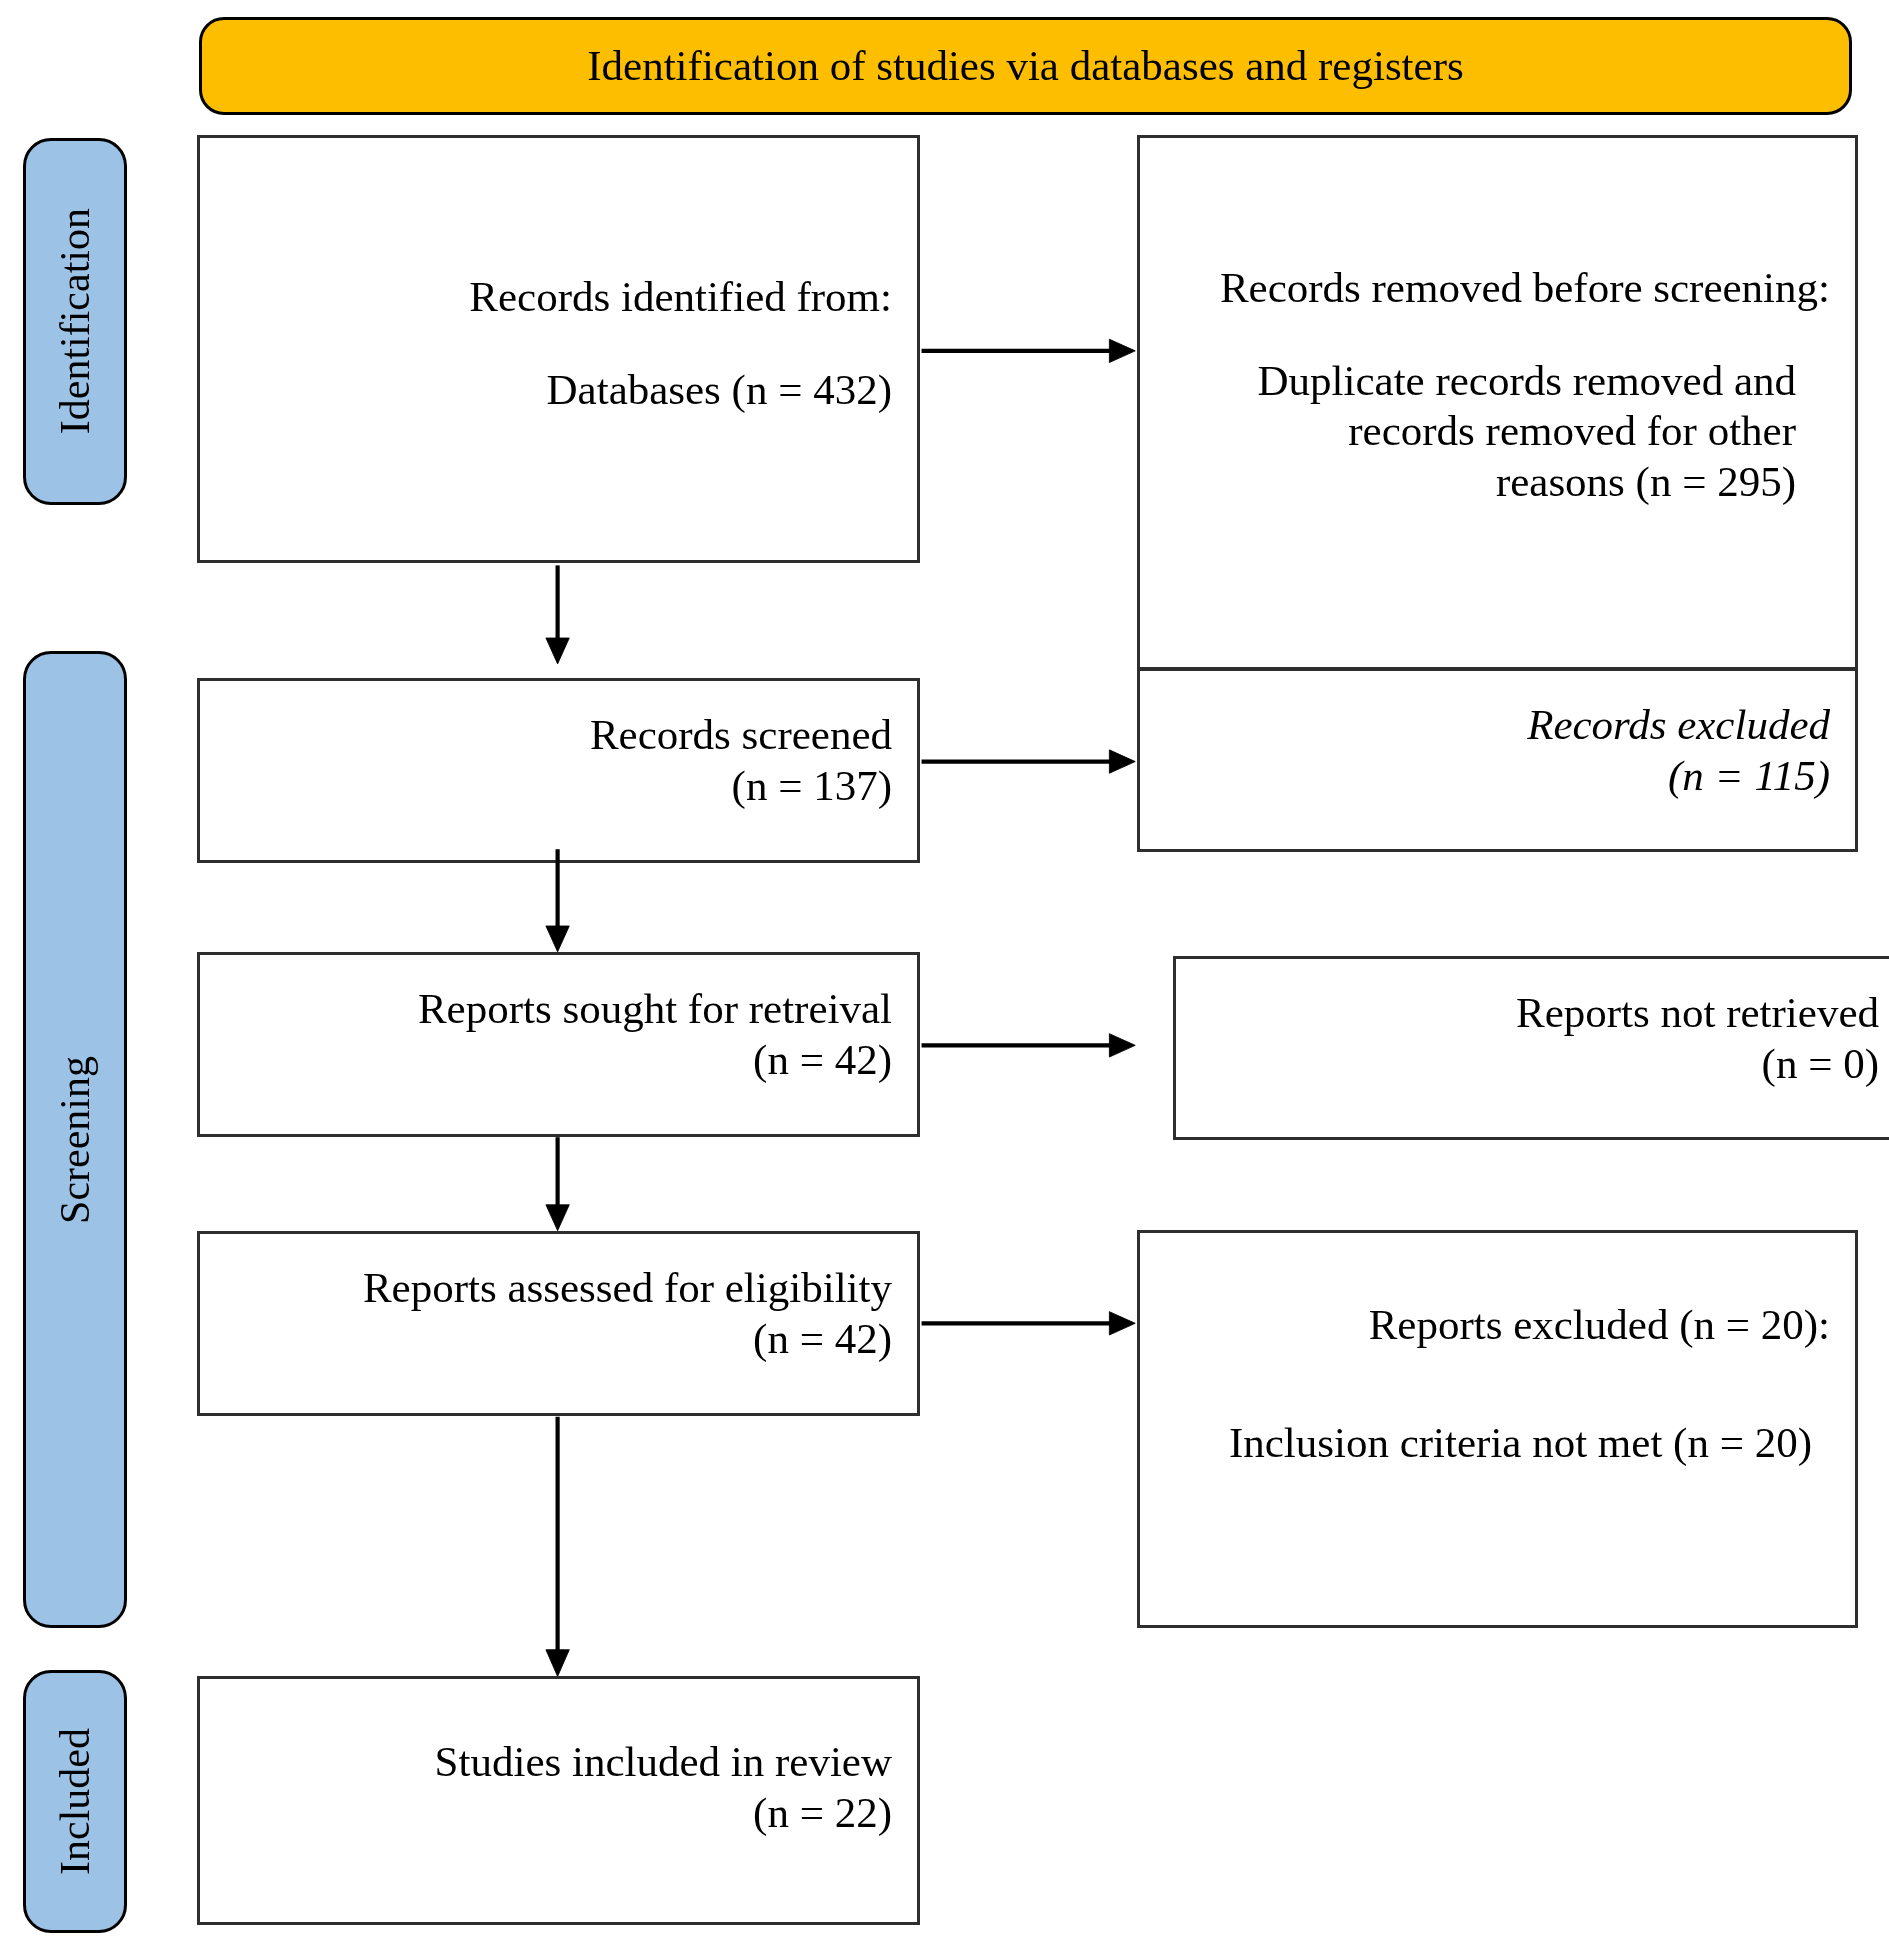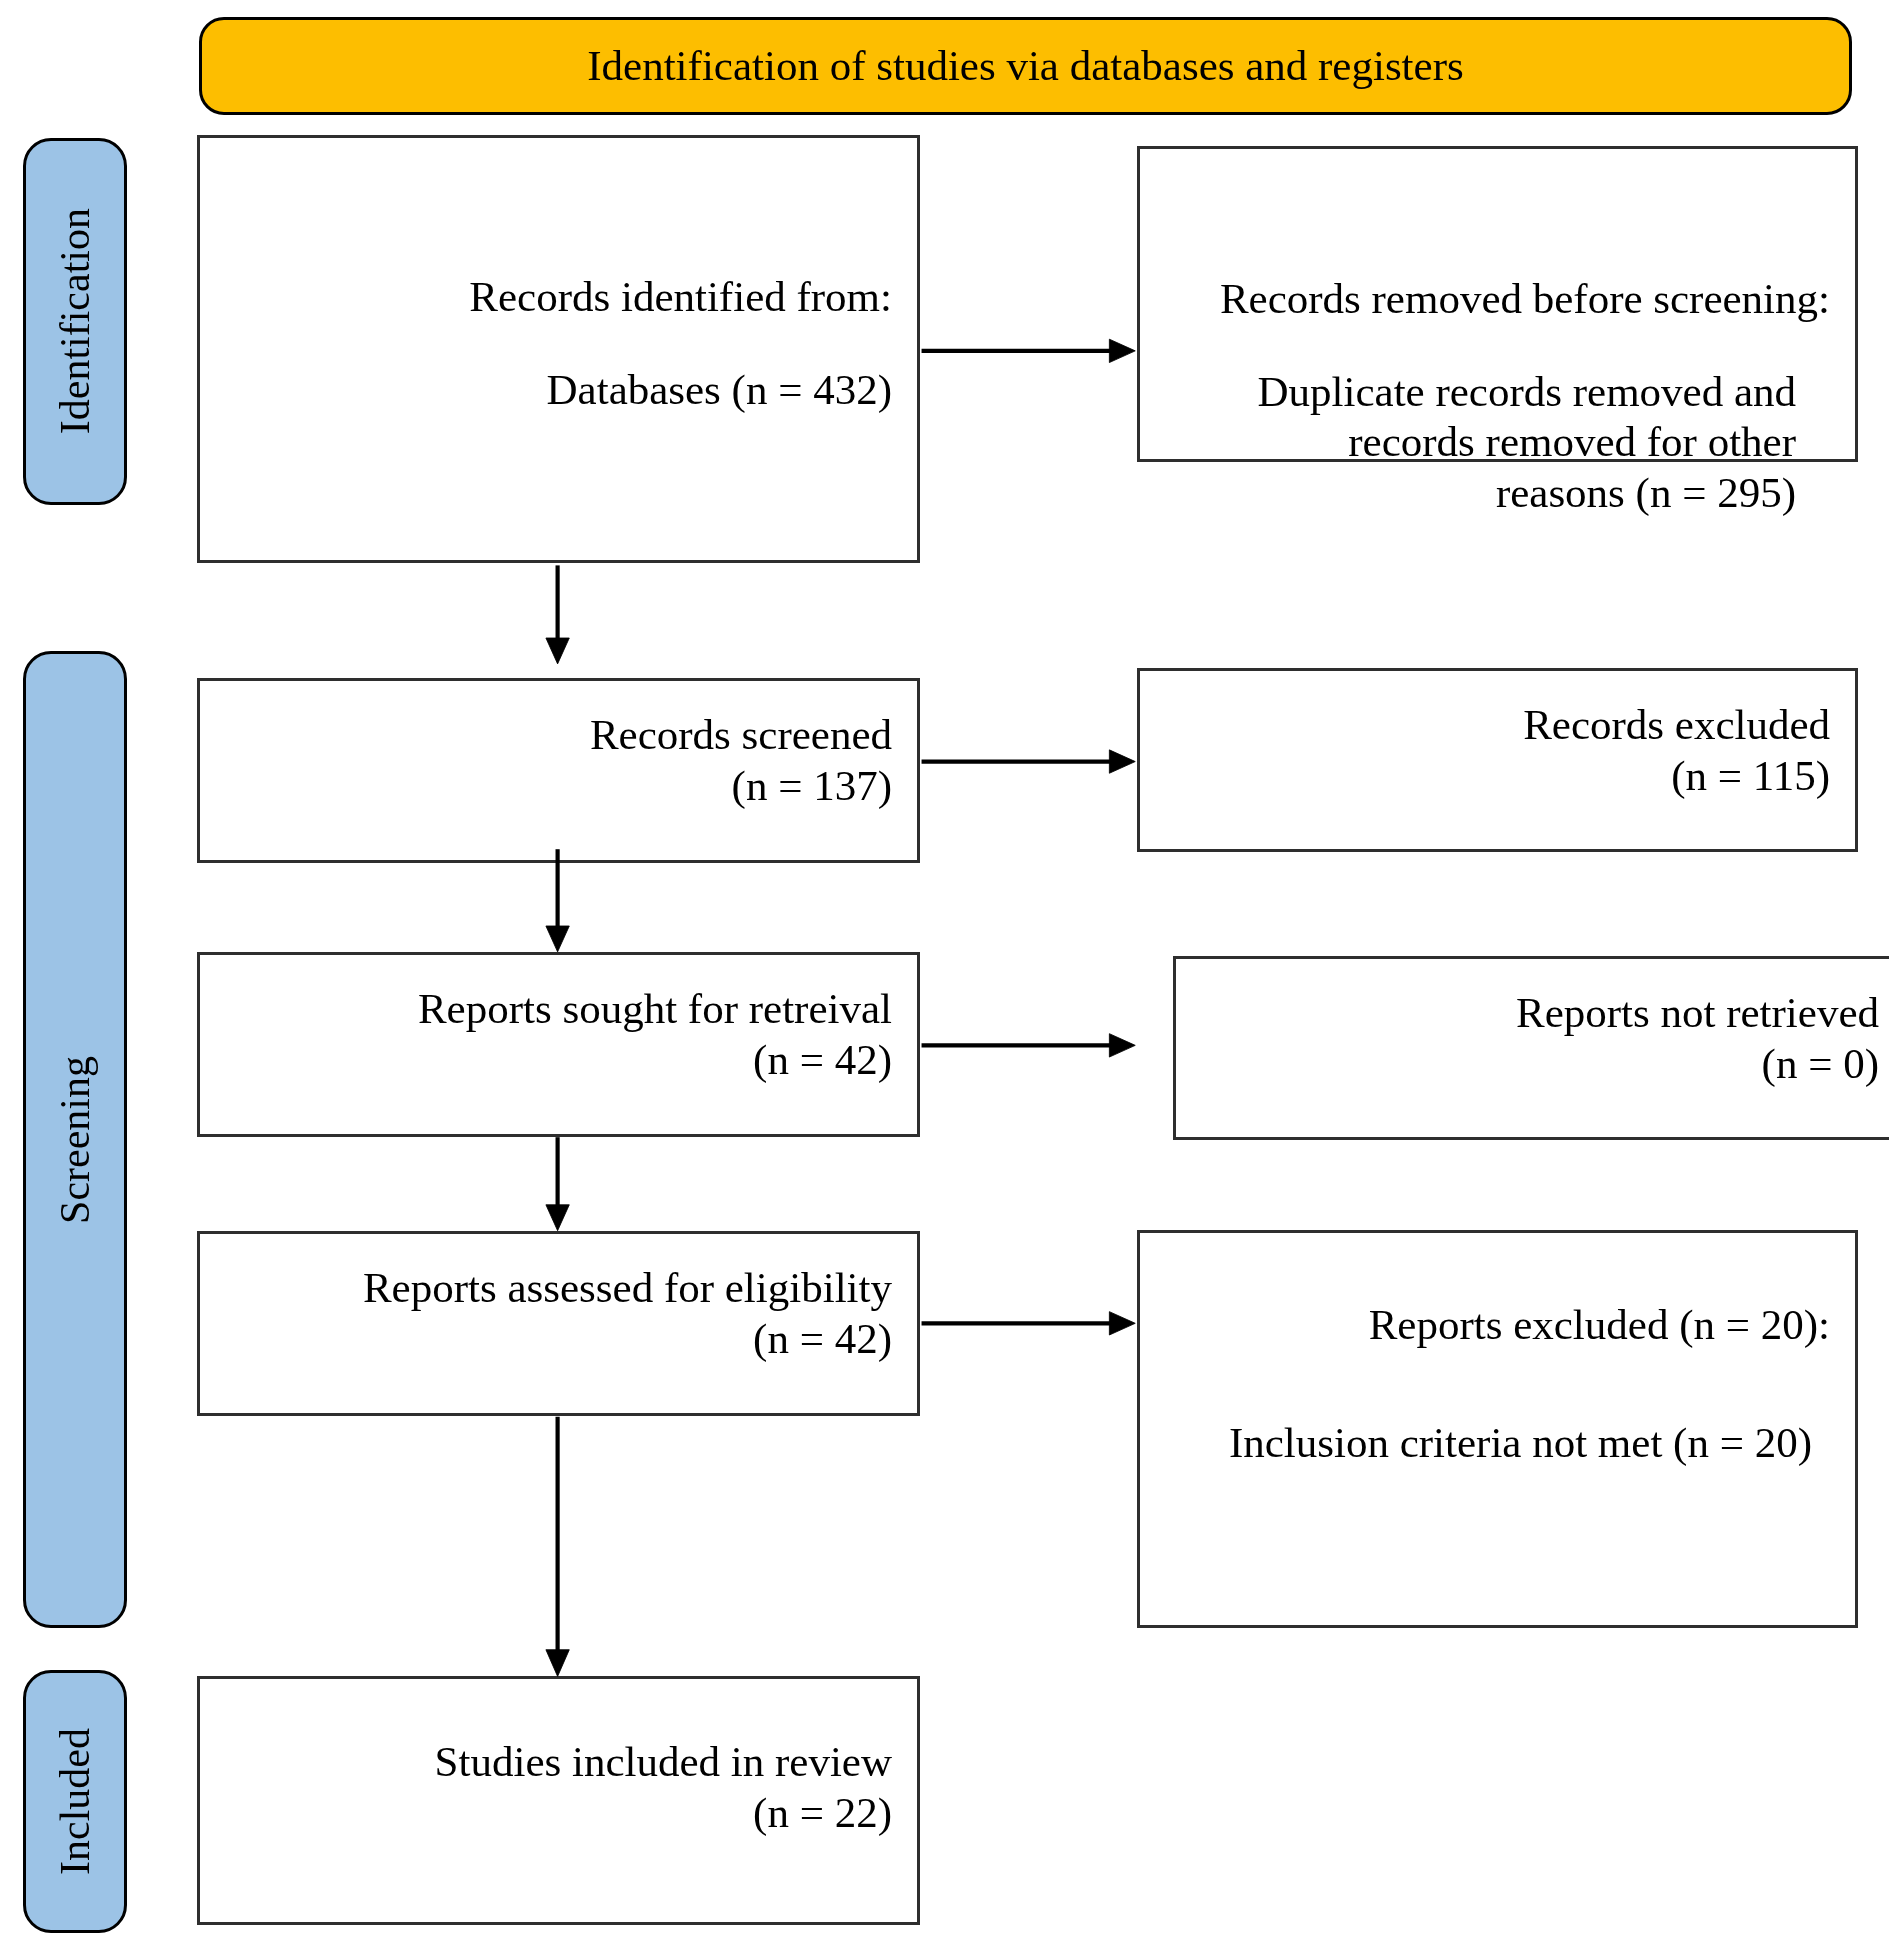--- a/index.html
+++ b/index.html
@@ -42,24 +42,24 @@
     background:#fff;
     border:3.3px solid #2e2e2e;
     box-sizing:border-box;
     font-size:43px;line-height:1.18;text-align:right;
   }
   .box p{margin:0;}
   .col-l{left:197px;width:723px;}
   .col-r{left:1137px;width:721px;}
   #box-identified{top:135px;height:428px;padding:134px 25px 0 40px;}
   #box-identified .detail{margin:42px 0 0 43px;}
-  #box-removed{top:146px;height:316px;padding:125px 25px 0 40px;}
+  #box-removed{top:135px;height:535px;padding:125px 25px 0 40px;}
   #box-removed .detail{margin:42px 0 0 48px;width:568px;}
   #box-screened{top:678px;height:185px;padding:29px 25px 0 40px;}
-  #box-excluded{top:668px;height:184px;padding:29px 25px 0 40px;}
+  #box-excluded{top:668px;height:184px;padding:29px 25px 0 40px;font-style:italic;}
   #box-sought{top:952px;height:185px;padding:29px 25px 0 40px;}
   #box-not-retrieved{top:956px;height:184px;padding:29px 12px 0 40px;margin-left:36px;}
   #box-assessed{top:1231px;height:185px;padding:29px 25px 0 40px;}
   #box-reports-excluded{top:1230px;height:398px;padding:67px 25px 0 40px;}
   #box-reports-excluded .detail{margin:67px 0 0 48px;width:584px;}
   #box-included-studies{top:1676px;height:249px;padding:58px 25px 0 40px;}
   .gap{margin-top:42px;}
   
   #arrows{position:absolute;left:0;top:0;width:1889px;height:1958px;pointer-events:none;}
   #arrows line{stroke:#000;stroke-width:5;}

